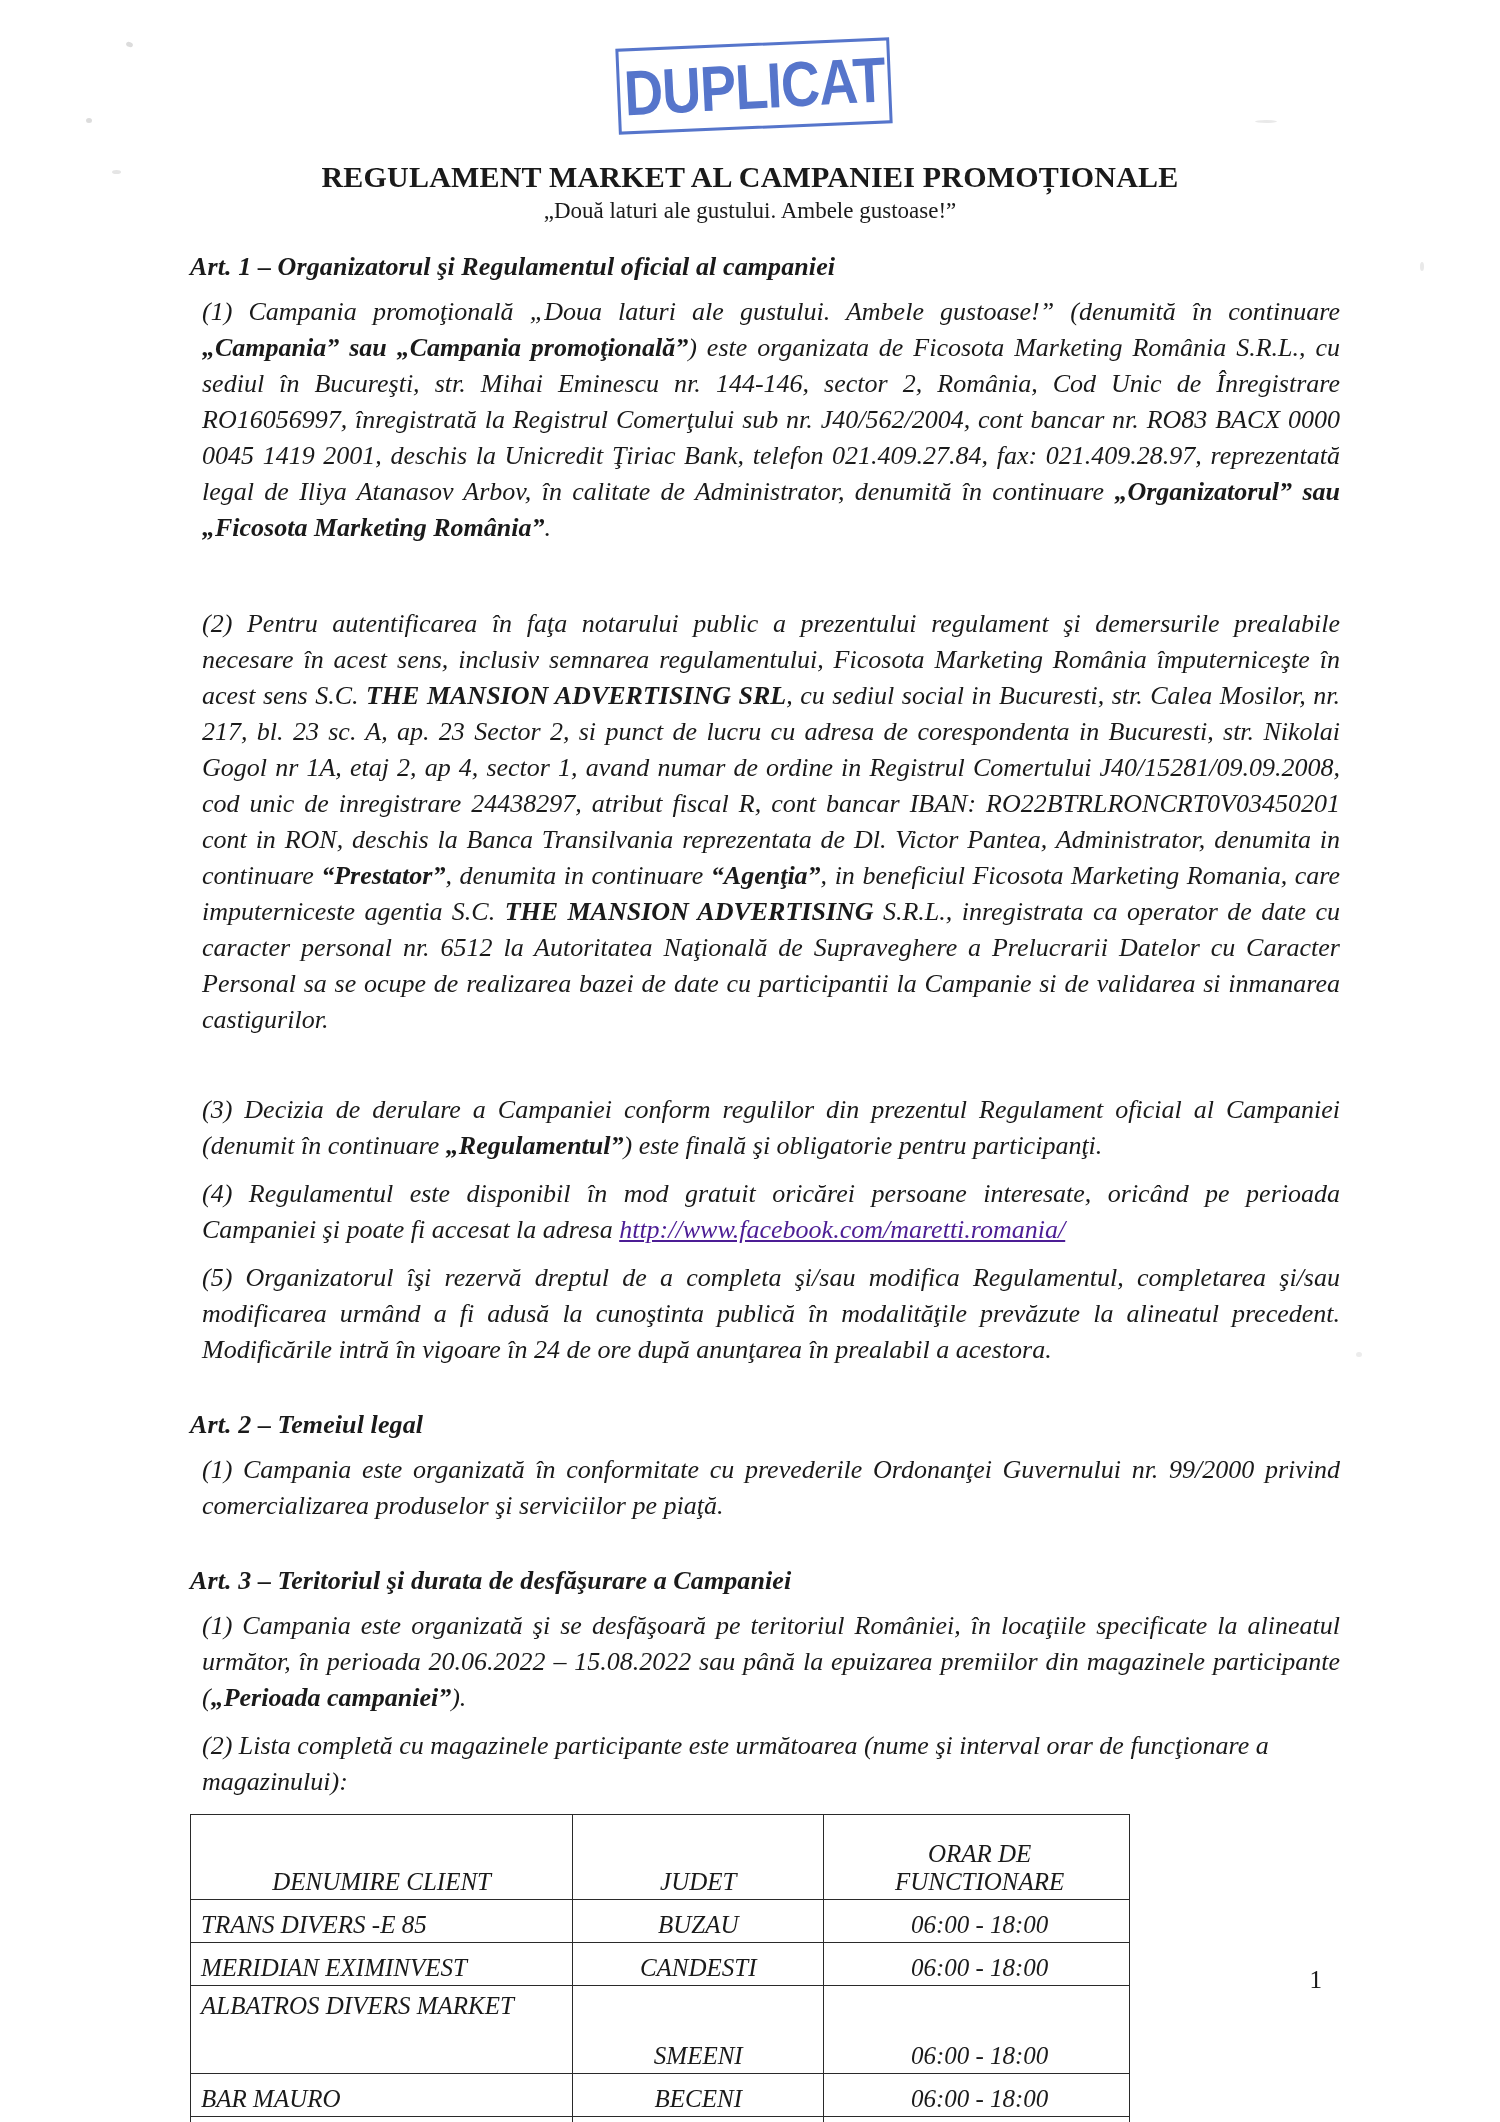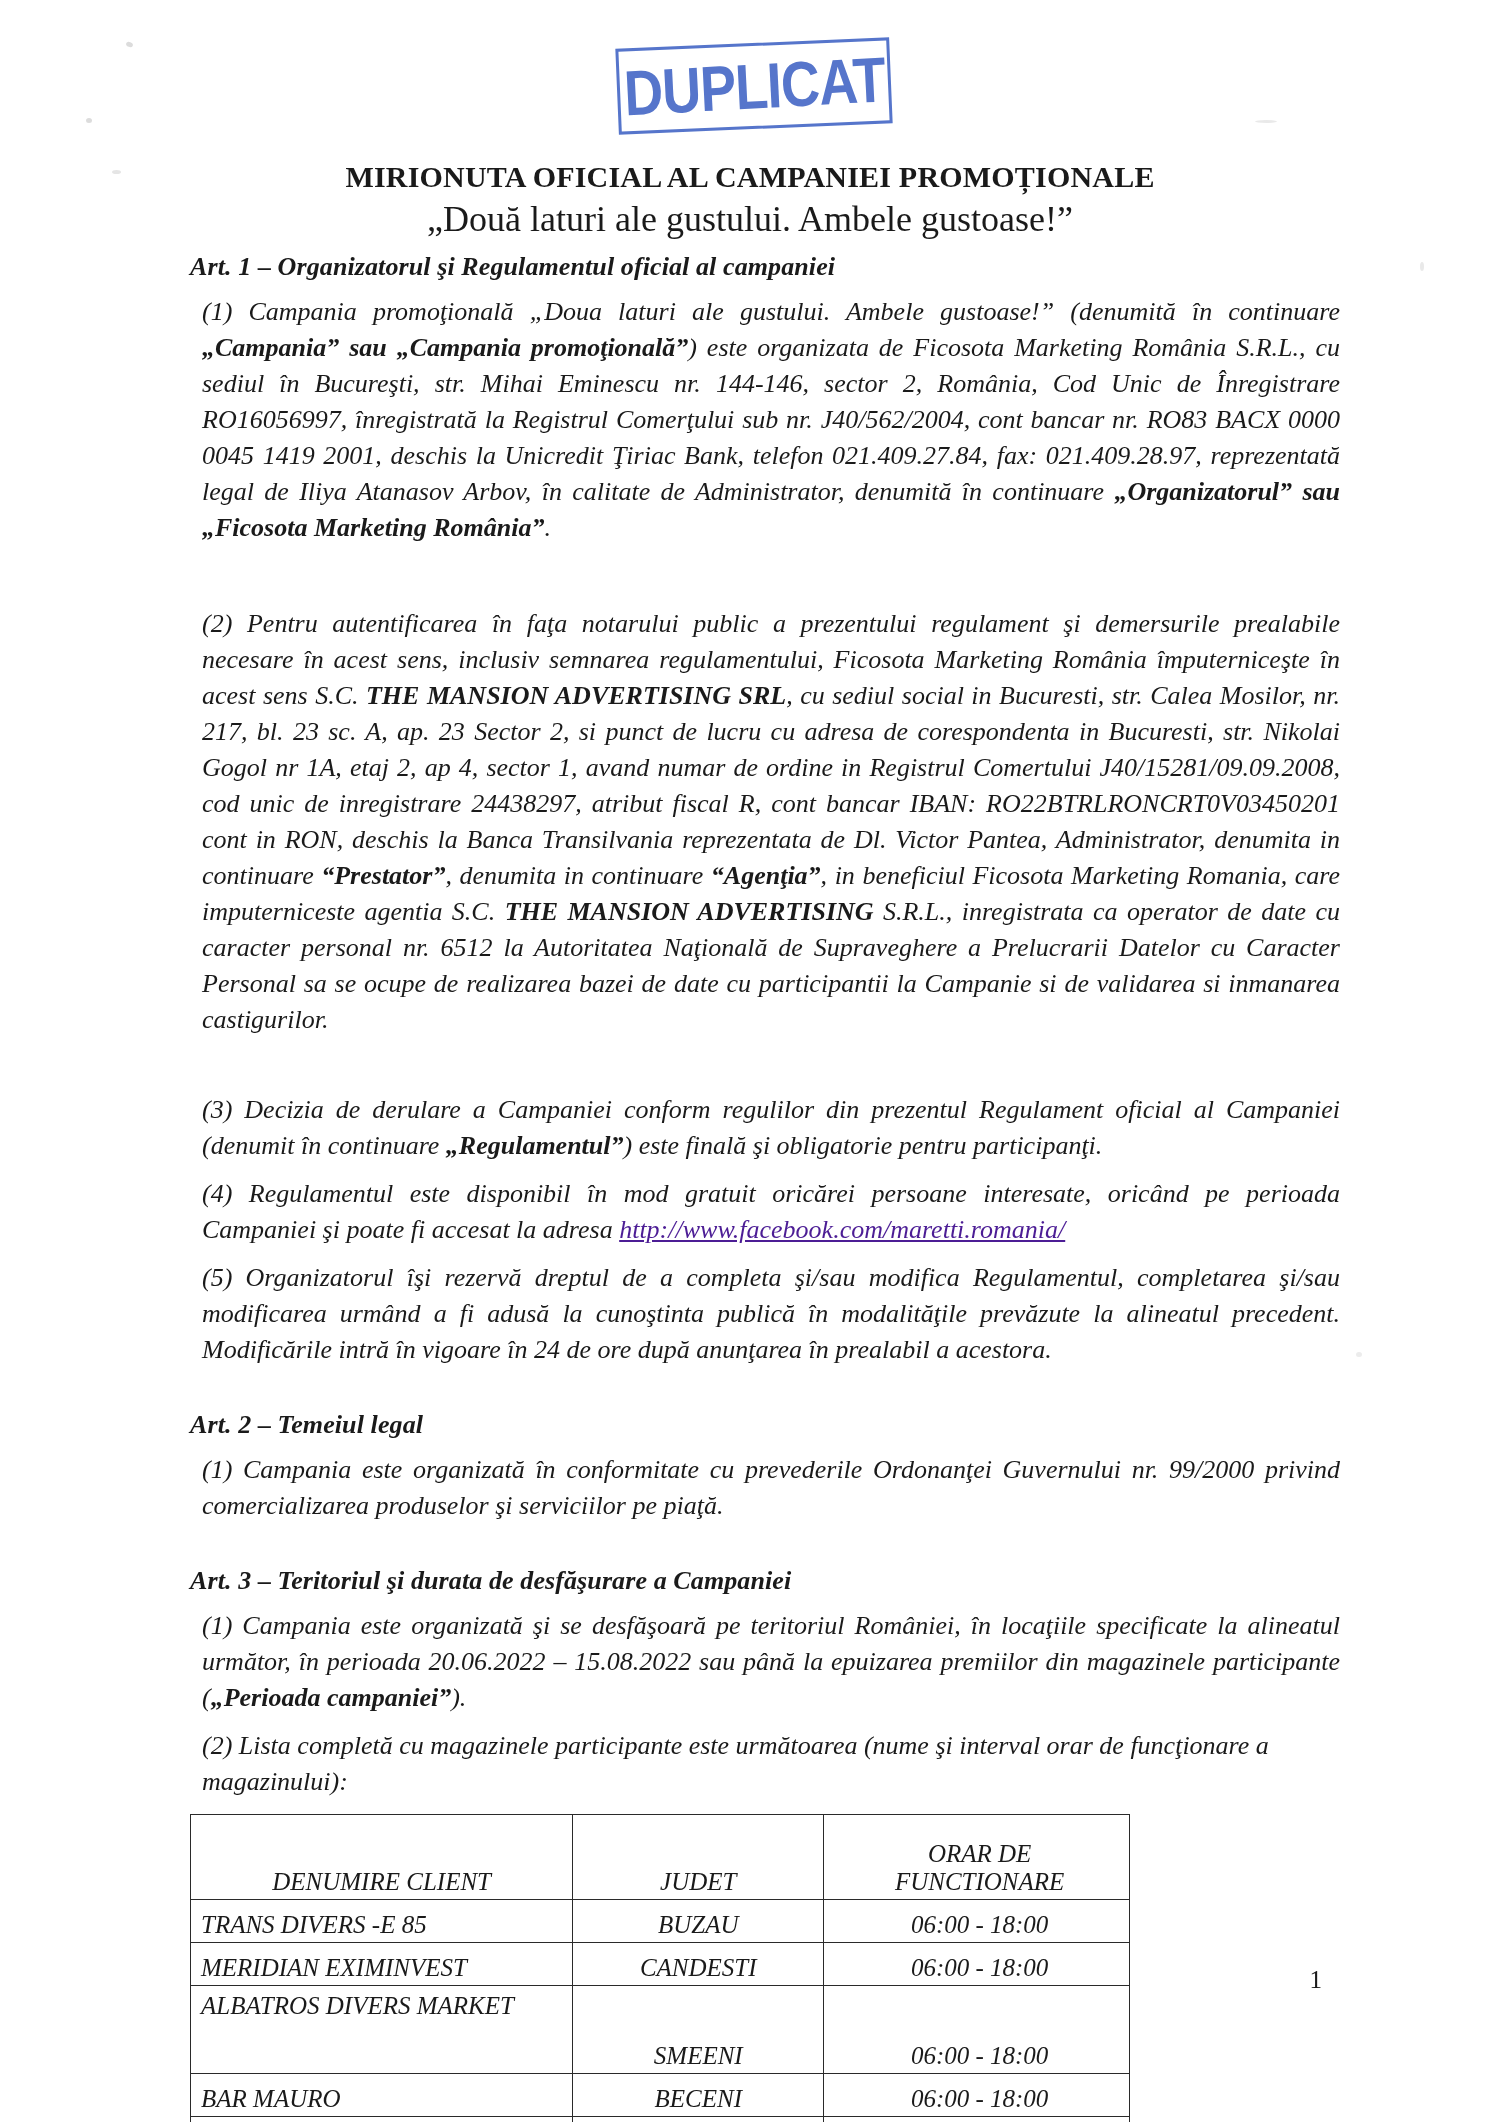--- a/index.html
+++ b/index.html
@@ -68,21 +68,21 @@
     font-size: 30px;
     font-weight: bold;
     letter-spacing: .2px;
   }
   .doc-subtitle {
     position: absolute;
     left: 0;
     top: 198px;
     width: 1500px;
     text-align: center;
-    font-size: 36px;
+    font-size: 23px;
   }
 
   .content {
     position: absolute;
     left: 190px;
     top: 252px;
     width: 1162px;
     font-style: italic;
   }
 
@@ -158,21 +158,21 @@
   <div class="speck s2"></div>
   <div class="speck s3"></div>
   <div class="speck s4"></div>
   <div class="speck s5"></div>
   <div class="speck s6"></div>
 
   <div class="stamp">
     <span class="stamp-text">DUPLICAT</span>
   </div>
 
-  <div class="doc-title">MIRIONUTA OFICIAL AL CAMPANIEI PROMOȚIONALE</div>
+  <div class="doc-title">REGULAMENT MARKET AL CAMPANIEI PROMOȚIONALE</div>
   <div class="doc-subtitle">„Două laturi ale gustului. Ambele gustoase!”</div>
 
   <div class="content">
 
     <div class="art-head">Art. 1 – Organizatorul şi Regulamentul oficial al campaniei</div>
     <p class="body"><span>(1) Campania promoţională „Doua laturi ale gustului. Ambele gustoase!” (denumită în continuare </span><b>„Campania” sau „Campania promoţională”</b><span>) este organizata de Ficosota Marketing România S.R.L., cu sediul în Bucureşti, str. Mihai Eminescu nr. 144-146, sector 2, România, Cod Unic de Înregistrare RO16056997, înregistrată la Registrul Comerţului sub nr. J40/562/2004, cont bancar nr. RO83 BACX 0000 0045 1419 2001, deschis la Unicredit Ţiriac Bank, telefon 021.409.27.84, fax: 021.409.28.97, reprezentată legal de Iliya Atanasov Arbov, în calitate de Administrator, denumită în continuare </span><b>„Organizatorul” sau „Ficosota Marketing România”</b><span>.</span></p>
 
     <div class="gap-lg"></div>
 
     <p class="body"><span>(2) Pentru autentificarea în faţa notarului public a prezentului regulament şi demersurile prealabile necesare în acest sens, inclusiv semnarea regulamentului, Ficosota Marketing România împuterniceşte în acest sens S.C. </span><b>THE MANSION ADVERTISING SRL</b><span>, cu sediul social in Bucuresti, str. Calea Mosilor, nr. 217, bl. 23 sc. A, ap. 23 Sector 2, si punct de lucru cu adresa de corespondenta in Bucuresti, str. Nikolai Gogol nr 1A, etaj 2, ap 4, sector 1, avand numar de ordine in Registrul Comertului J40/15281/09.09.2008, cod unic de inregistrare 24438297, atribut fiscal R, cont bancar IBAN: RO22BTRLRONCRT0V03450201 cont in RON, deschis la Banca Transilvania reprezentata de Dl. Victor Pantea, Administrator, denumita in continuare </span><b>“Prestator”</b><span>, denumita in continuare </span><b>“Agenţia”</b><span>, in beneficiul Ficosota Marketing Romania, care imputerniceste agentia S.C. </span><b>THE MANSION ADVERTISING</b><span> S.R.L., inregistrata ca operator de date cu caracter personal nr. 6512 la Autoritatea Naţională de Supraveghere a Prelucrarii Datelor cu Caracter Personal sa se ocupe de realizarea bazei de date cu participantii la Campanie si de validarea si inmanarea castigurilor.</span></p>

